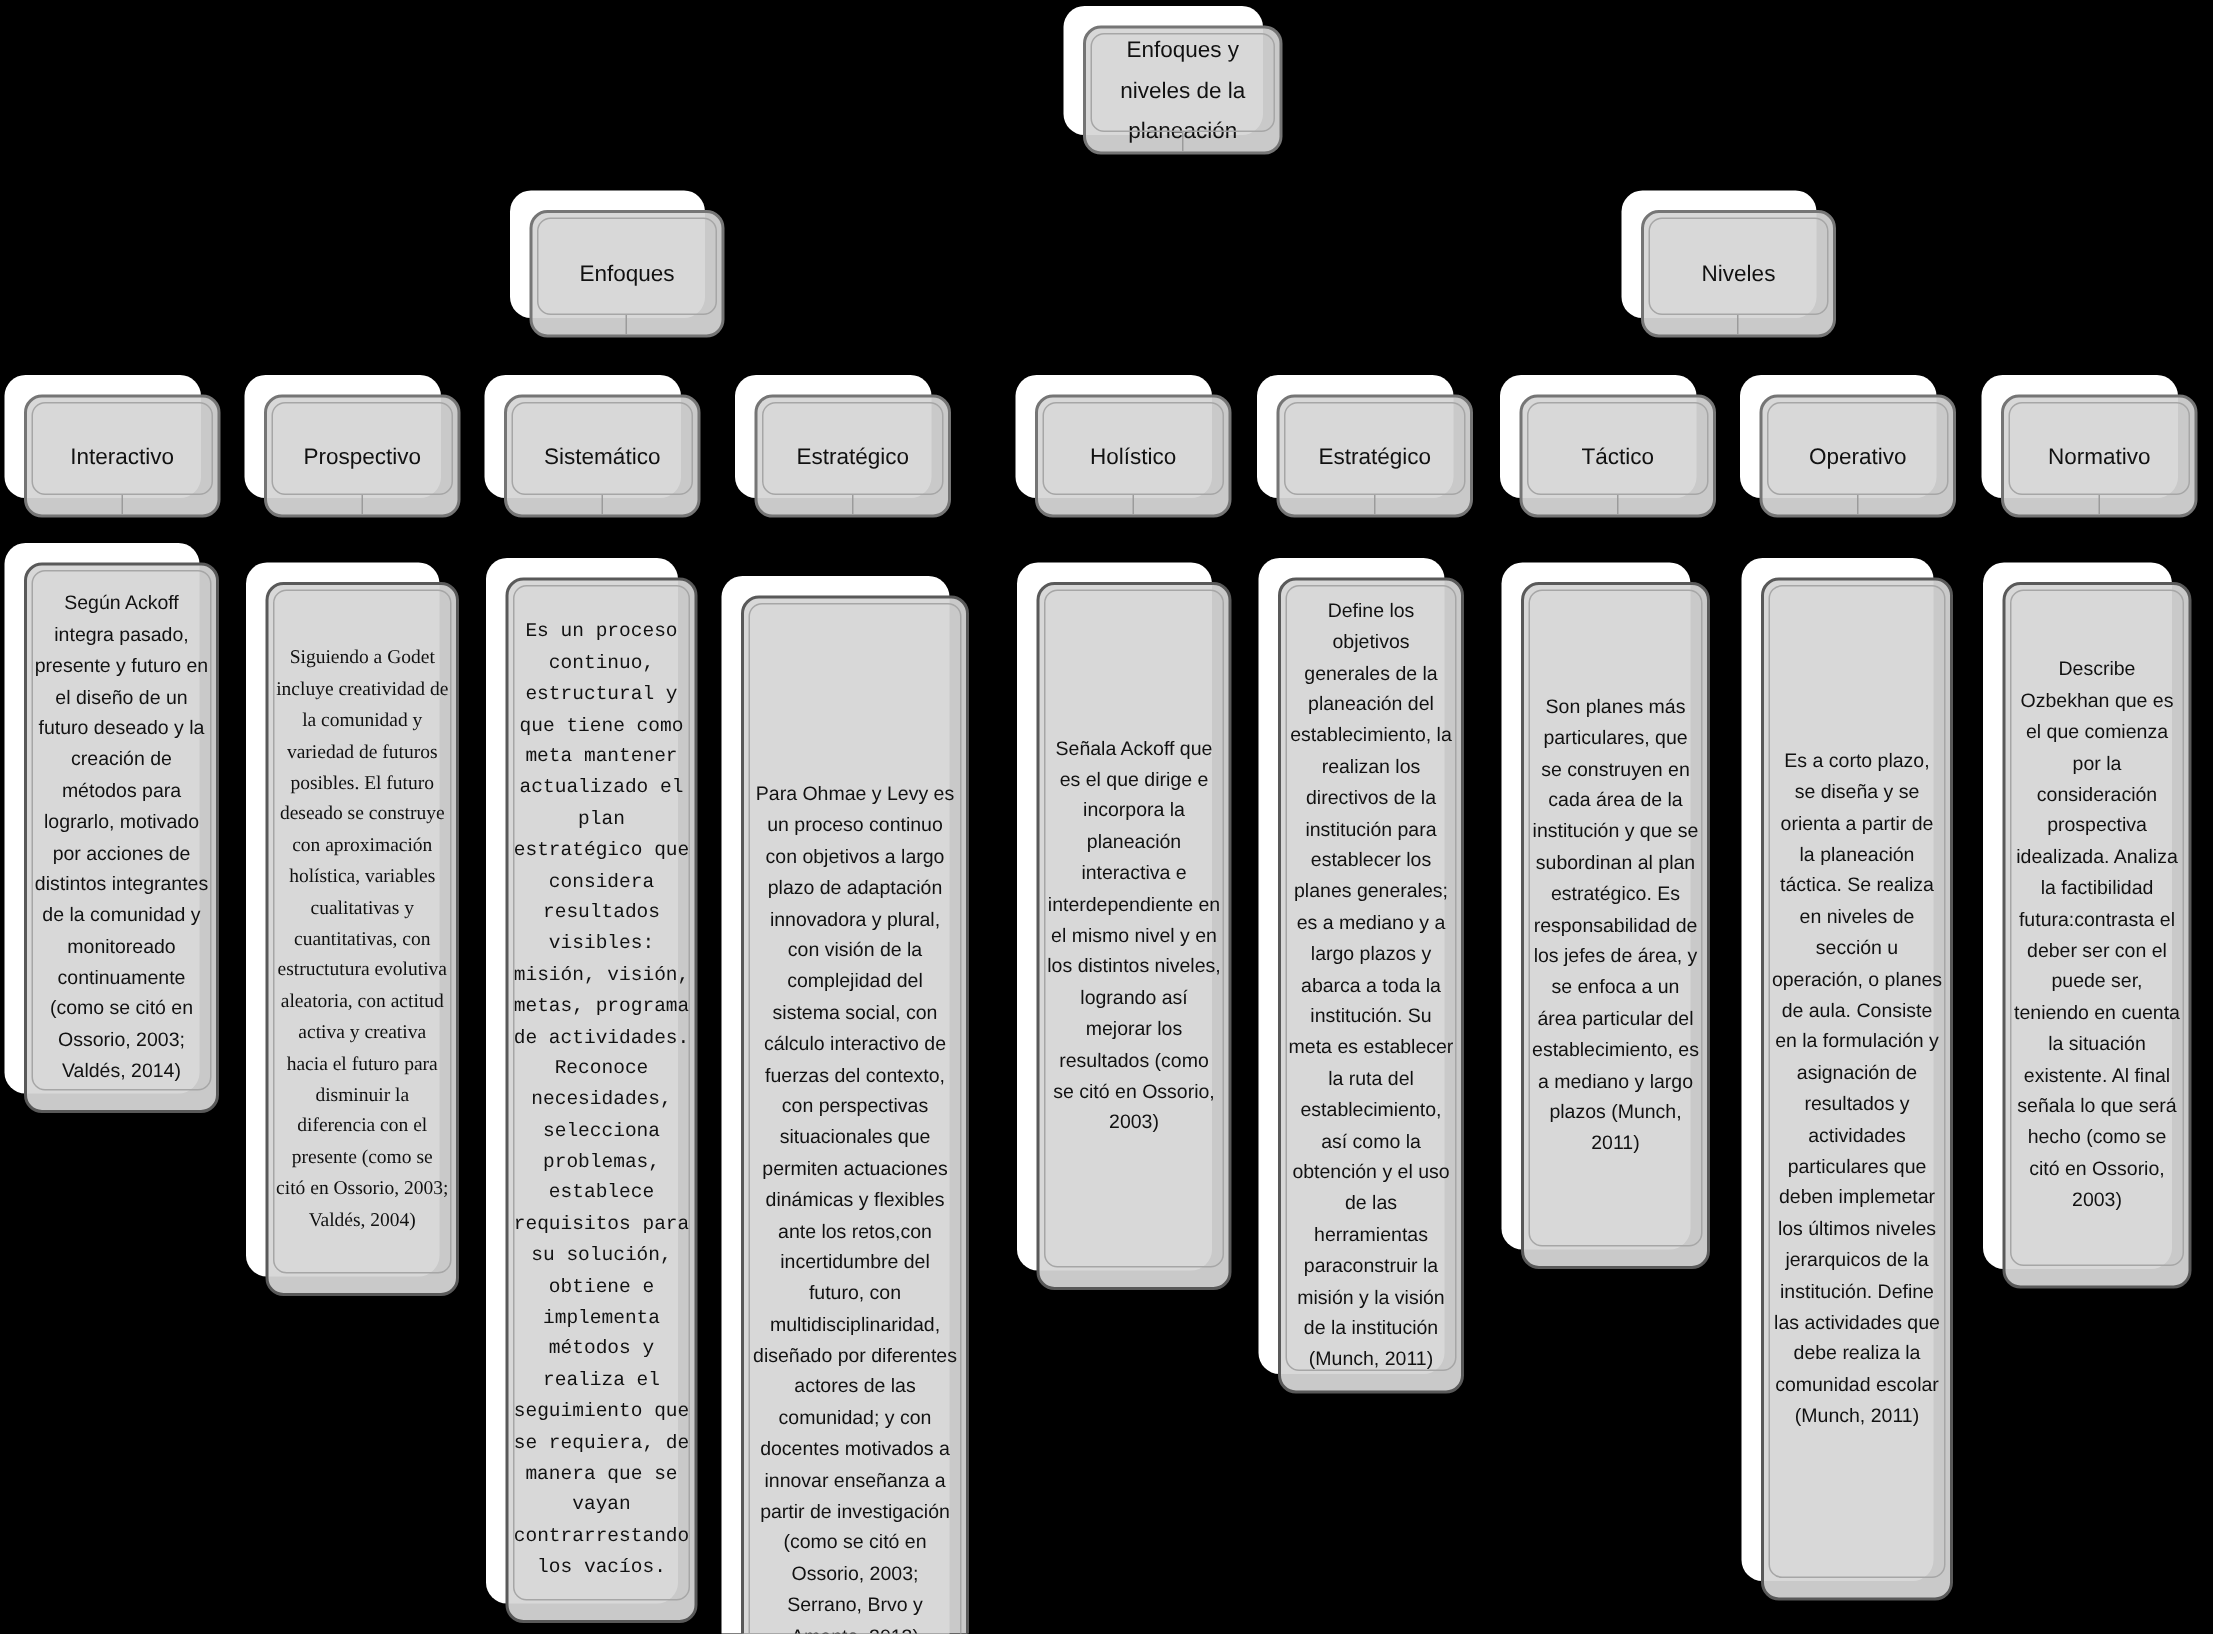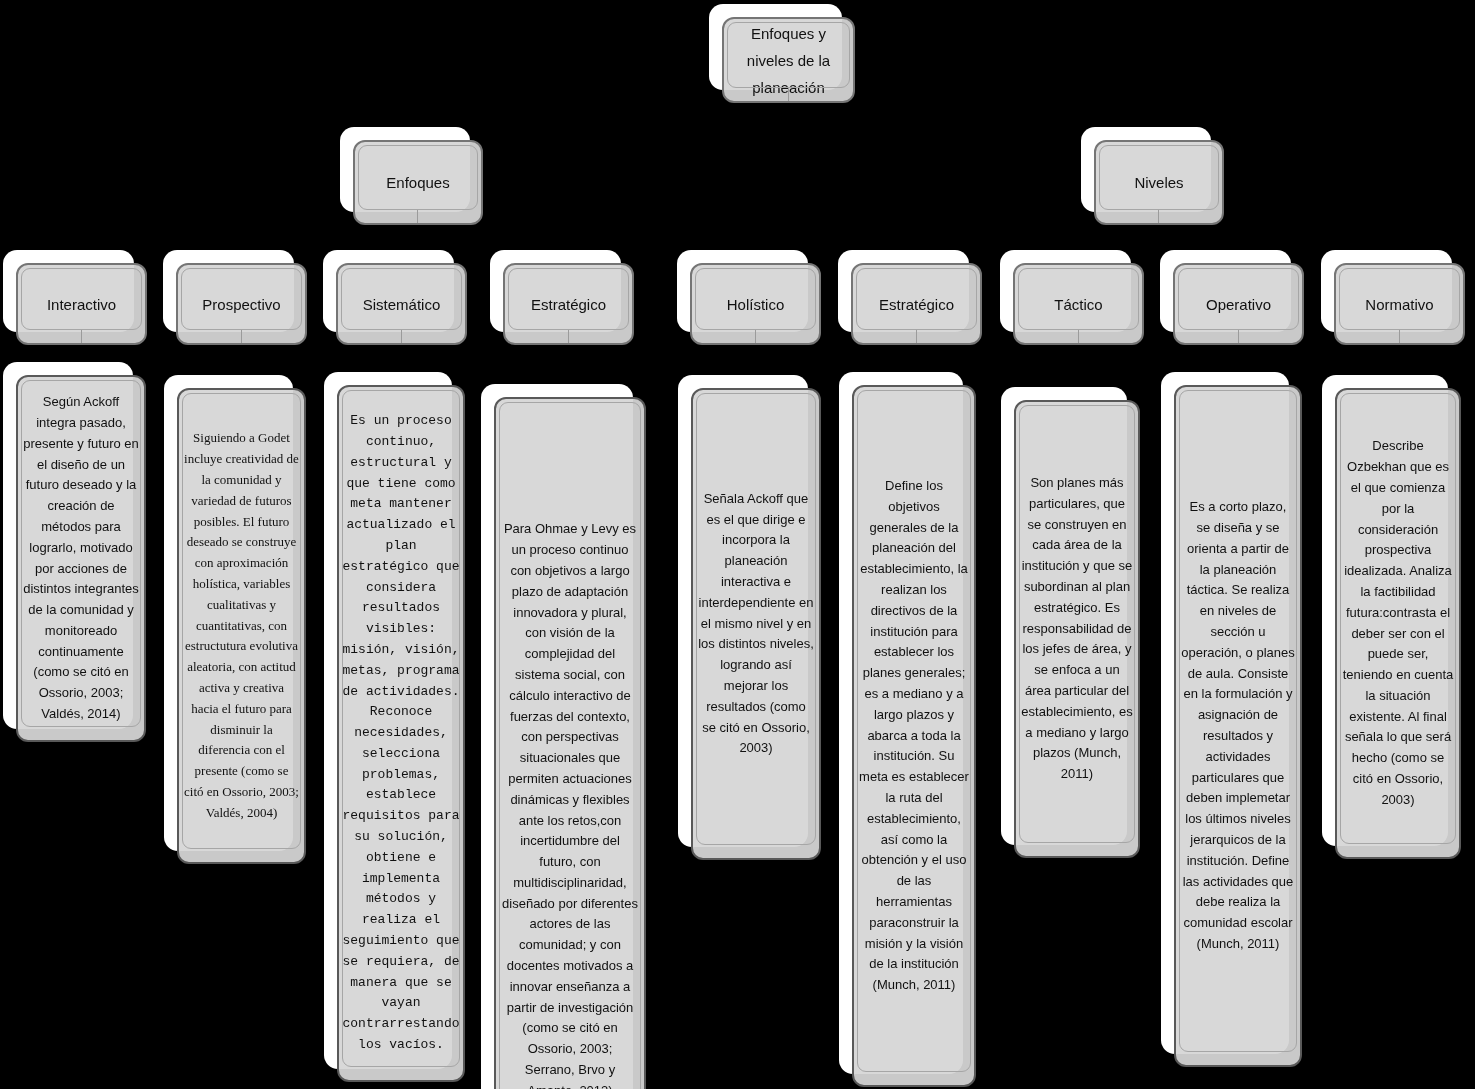--- a/index.html
+++ b/index.html
@@ -162,28 +162,28 @@
   </div>
 </div>
 
 <div class="card desc" style="left:691px;top:388px;width:130px;height:472px;">
   <div class="hl"></div>
   <div class="bx">
     <div class="txt">Señala Ackoff que es el que dirige e incorpora la planeación interactiva e interdependiente en el mismo nivel y en los distintos niveles, logrando así mejorar los resultados (como se citó en Ossorio, 2003)</div>
   </div>
 </div>
 
-<div class="card desc" style="left:852px;top:385px;width:124px;height:702px;">
+<div class="card desc" style="left:852px;top:385px;width:124px;height:544px;">
   <div class="hl"></div>
   <div class="bx">
     <div class="txt">Define los objetivos generales de la planeación del establecimiento, la realizan los directivos de la institución para establecer los planes generales; es a mediano y a largo plazos y abarca a toda la institución. Su meta es establecer la ruta del establecimiento, así como la obtención y el uso de las herramientas paraconstruir la misión y la visión de la institución (Munch, 2011)</div>
   </div>
 </div>
 
-<div class="card desc" style="left:1014px;top:400px;width:126px;height:458px;">
+<div class="card desc" style="left:1014px;top:388px;width:126px;height:458px;">
   <div class="hl"></div>
   <div class="bx">
     <div class="txt">Son planes más particulares, que se construyen en cada área de la institución y que se subordinan al plan estratégico. Es responsabilidad de los jefes de área, y se enfoca a un área particular del establecimiento, es a mediano y largo plazos (Munch, 2011)</div>
   </div>
 </div>
 
 <div class="card desc" style="left:1174px;top:385px;width:128px;height:682px;">
   <div class="hl"></div>
   <div class="bx">
     <div class="txt">Es a corto plazo, se diseña y se orienta a partir de la planeación táctica. Se realiza en niveles de sección u operación, o planes de aula. Consiste en la formulación y asignación de resultados y actividades particulares que deben implemetar los últimos niveles jerarquicos de la institución. Define las actividades que debe realiza la comunidad escolar (Munch, 2011)</div>

